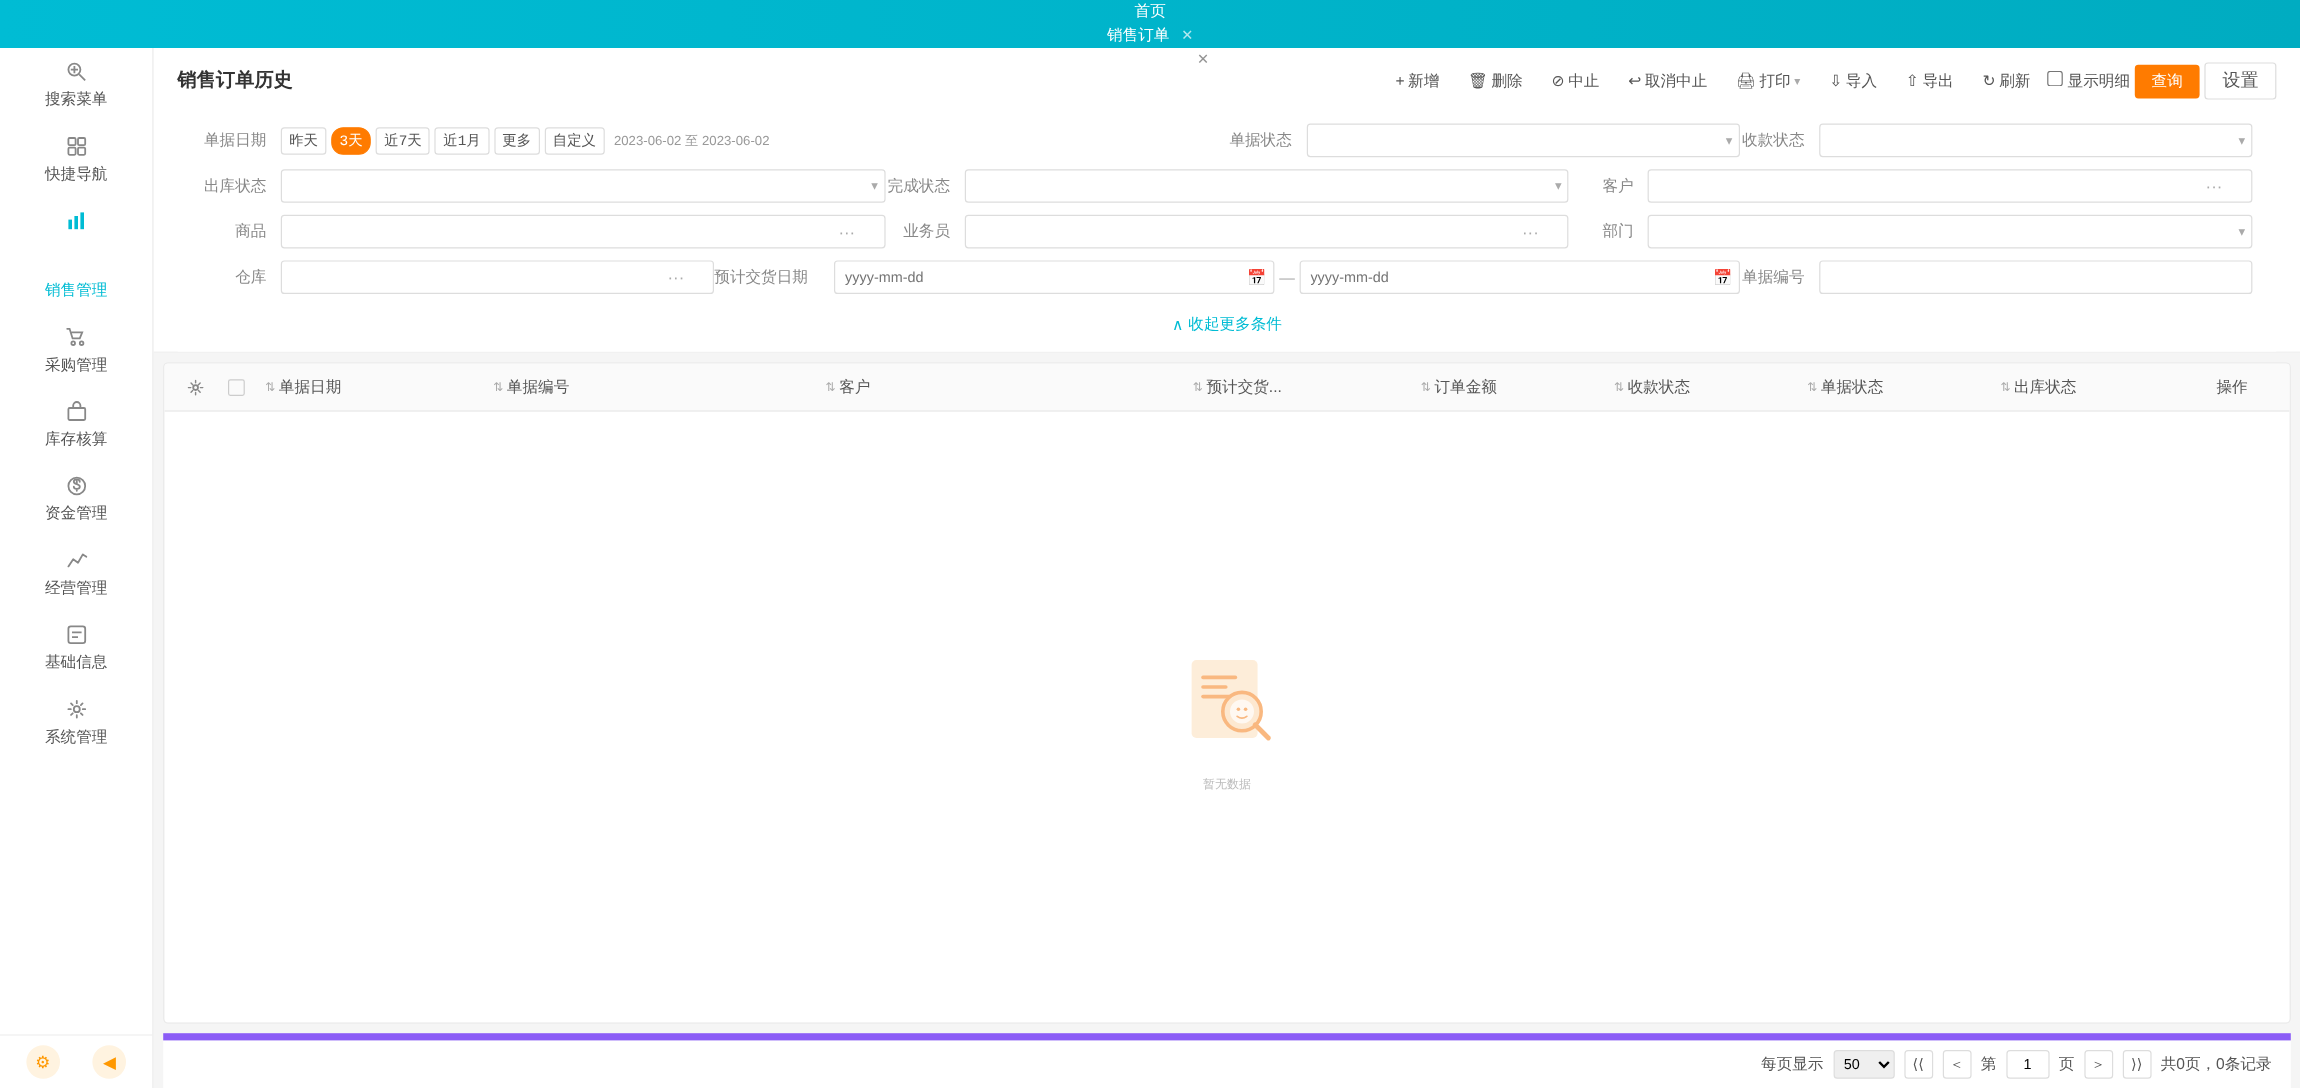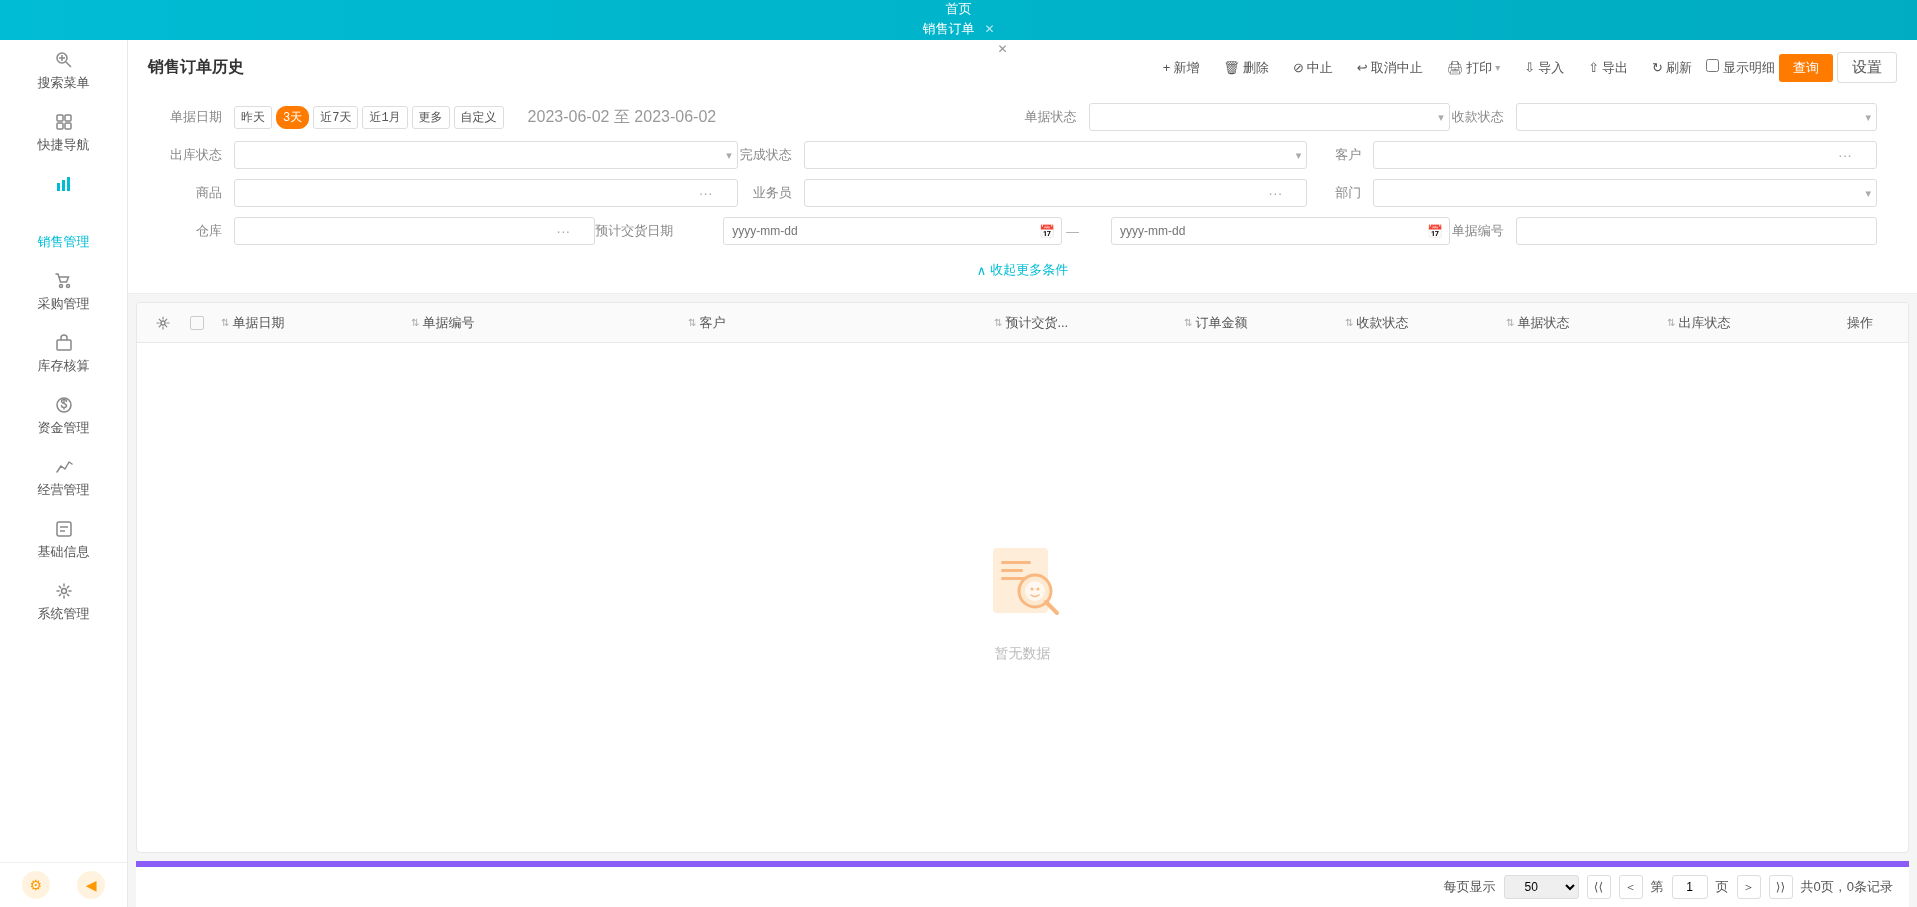--- a/index.html
+++ b/index.html
@@ -222,23 +222,23 @@
       background: white;
       font-family: Liberation Mono, monospace;
     }
     .date-quick-btn.active {
       background: #ff7b00;
       color: white;
       border-color: #ff7b00;
       border-radius: 10px;
     }
     .date-range-text {
-      font-size: 16px;
+      font-size: 11px;
       color: #999;
-      margin-left: 20px;
+      margin-left: 4px;
     }
     .select-wrapper {
       position: relative;
       flex: 1;
     }
     .select-wrapper select {
       width: 100%;
       height: 28px;
       border: 1px solid #ddd;
       border-radius: 3px;
@@ -278,21 +278,20 @@
       display: flex;
       align-items: center;
       gap: 4px;
       flex: 1;
     }
     .date-input-wrapper {
       position: relative;
       flex: 1;
       display: flex;
       align-items: center;
-      margin-left: 28px;
     }
     .date-input-wrapper input {
       width: 100%;
       height: 28px;
       border: 1px solid #ddd;
       border-radius: 3px;
       padding: 0 24px 0 8px;
       color: #aaa;
       font-size: 12px;
     }
@@ -375,42 +374,42 @@
       justify-content: center;
       flex-direction: column;
       gap: 12px;
     }
     .empty-icon {
       width: 120px;
       height: 100px;
     }
     .empty-text {
       color: #bbb;
-      font-size: 14px;
+      font-size: 10px;
     }
 
     
     .pagination {
       background: white;
       border-top: 6px solid #8b5cf6;
       padding: 8px 16px;
       display: flex;
       align-items: center;
       justify-content: flex-end;
       gap: 8px;
       font-size: 12px;
       color: #555;
       flex-shrink: 0;
       margin: 0 8px;
     }
     .page-size-select {
       height: 24px;
       border: 1px solid #ddd;
       border-radius: 3px;
-      padding: 0 16px;
+      padding: 0 4px;
       font-size: 12px;
     }
     .page-btn {
       width: 24px;
       height: 24px;
       border: 1px solid #ddd;
       border-radius: 3px;
       background: white;
       cursor: pointer;
       display: flex;

